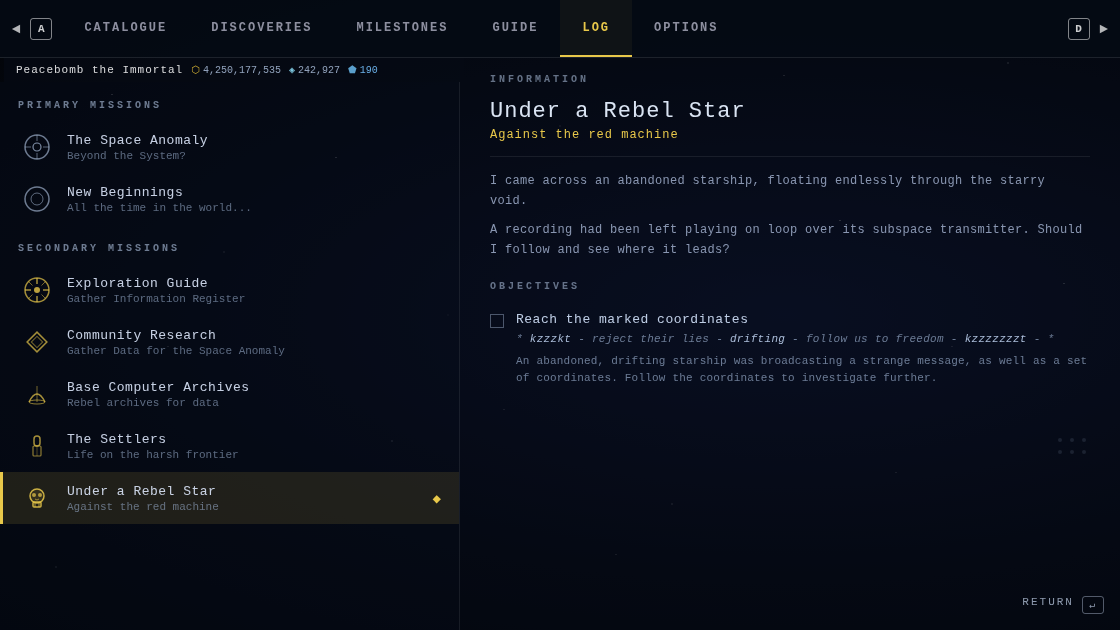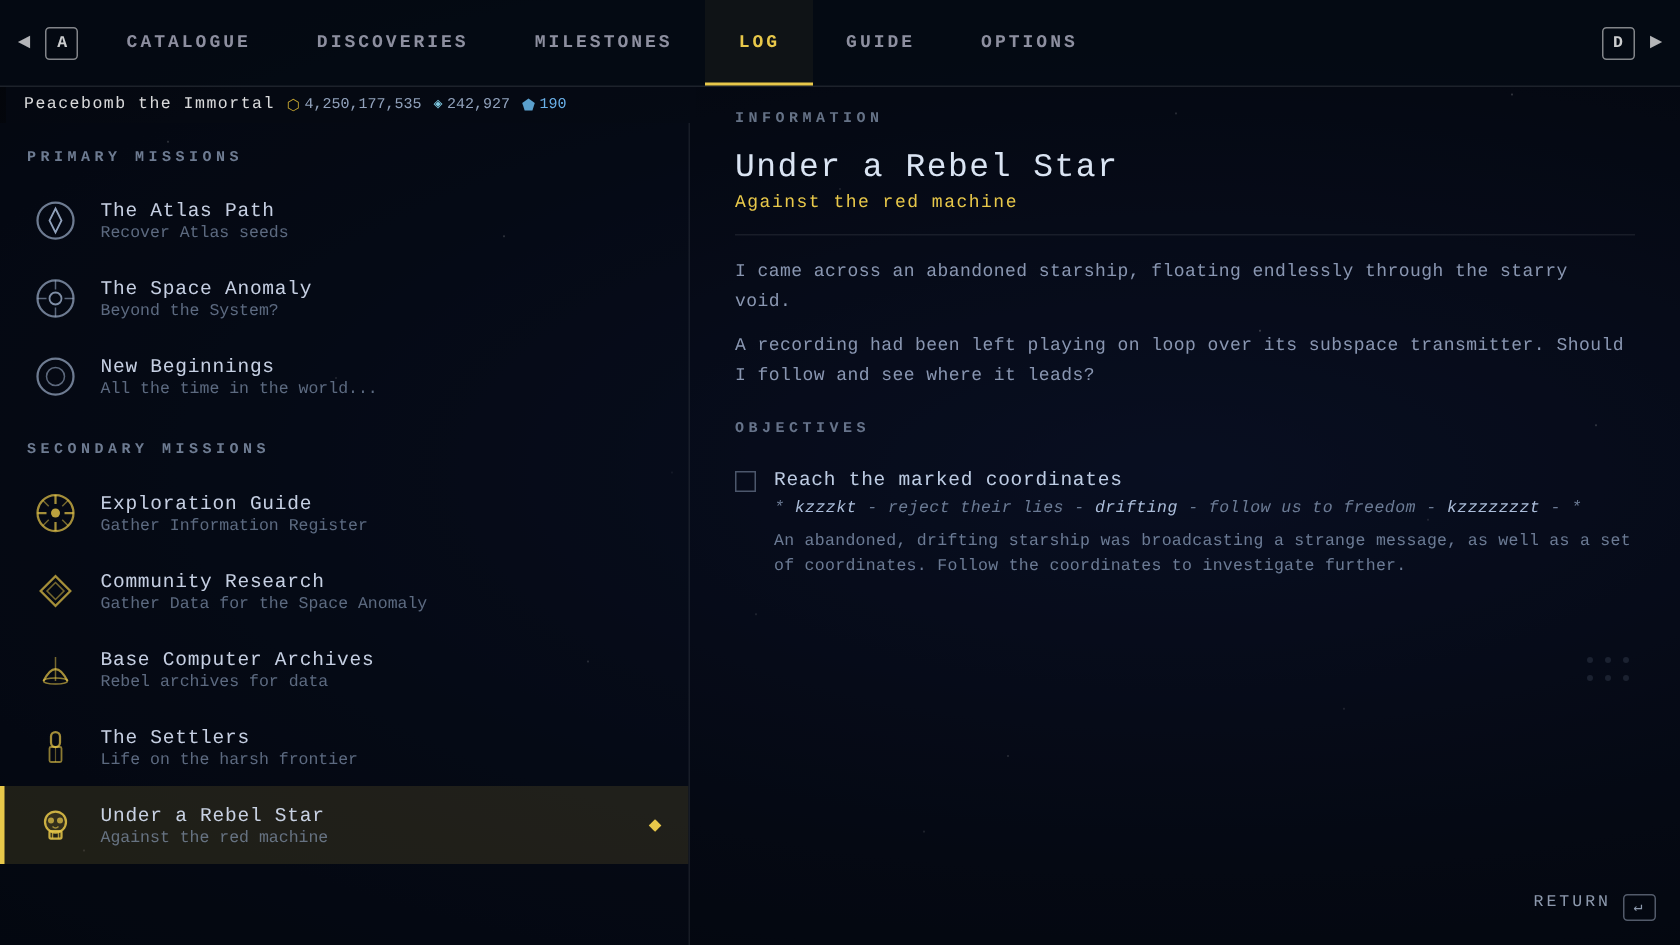--- a/index.html
+++ b/index.html
@@ -402,22 +402,22 @@
 <div class="topbar">
   <div class="topbar-left">
     <span class="nav-arrow">◄</span>
     <div class="nav-key-badge">A</div>
   </div>
 
   <div class="nav-tabs">
     <div class="nav-tab">CATALOGUE</div>
     <div class="nav-tab">DISCOVERIES</div>
     <div class="nav-tab">MILESTONES</div>
+    <div class="nav-tab">GUIDE</div>
     <div class="nav-tab active">LOG</div>
-    <div class="nav-tab">GUIDE</div>
     <div class="nav-tab">OPTIONS</div>
   </div>
 
   <div class="topbar-right">
     <div class="nav-key-badge">D</div>
     <span class="nav-arrow">►</span>
   </div>
 </div>
 
 <div class="playerbar">
@@ -432,32 +432,20 @@
   </div>
   <div class="stat-item">
     <span class="stat-icon" style="color:#5a9fcc;">⬟</span>
     <span class="stat-value quicksilver-value">190</span>
   </div>
 </div>
 
 <div class="left-panel">
   <div class="section-header">PRIMARY MISSIONS</div>
 
-  <div class="mission-item">
-    <div class="mission-icon">
-      <svg class="icon-svg" viewBox="0 0 28 28" fill="none" xmlns="http://www.w3.org/2000/svg">
-        <circle cx="14" cy="14" r="12" stroke="rgba(180,200,230,0.6)" stroke-width="1.5" fill="none"></circle>
-        <polygon points="14,6 18,14 14,22 10,14" stroke="rgba(180,200,230,0.8)" stroke-width="1.2" fill="none"></polygon>
-      </svg>
-    </div>
-    <div class="mission-text">
-      <div class="mission-title">The Atlas Path</div>
-      <div class="mission-subtitle">Recover Atlas seeds</div>
-    </div>
-  </div>
 
   <div class="mission-item">
     <div class="mission-icon">
       <svg class="icon-svg" viewBox="0 0 28 28" fill="none">
         <circle cx="14" cy="14" r="12" stroke="rgba(180,200,230,0.6)" stroke-width="1.5" fill="none"></circle>
         <circle cx="14" cy="14" r="4" stroke="rgba(180,200,230,0.7)" stroke-width="1.2" fill="none"></circle>
         <line x1="14" y1="2" x2="14" y2="8" stroke="rgba(180,200,230,0.5)" stroke-width="1"></line>
         <line x1="14" y1="20" x2="14" y2="26" stroke="rgba(180,200,230,0.5)" stroke-width="1"></line>
         <line x1="2" y1="14" x2="8" y2="14" stroke="rgba(180,200,230,0.5)" stroke-width="1"></line>
         <line x1="20" y1="14" x2="26" y2="14" stroke="rgba(180,200,230,0.5)" stroke-width="1"></line>

